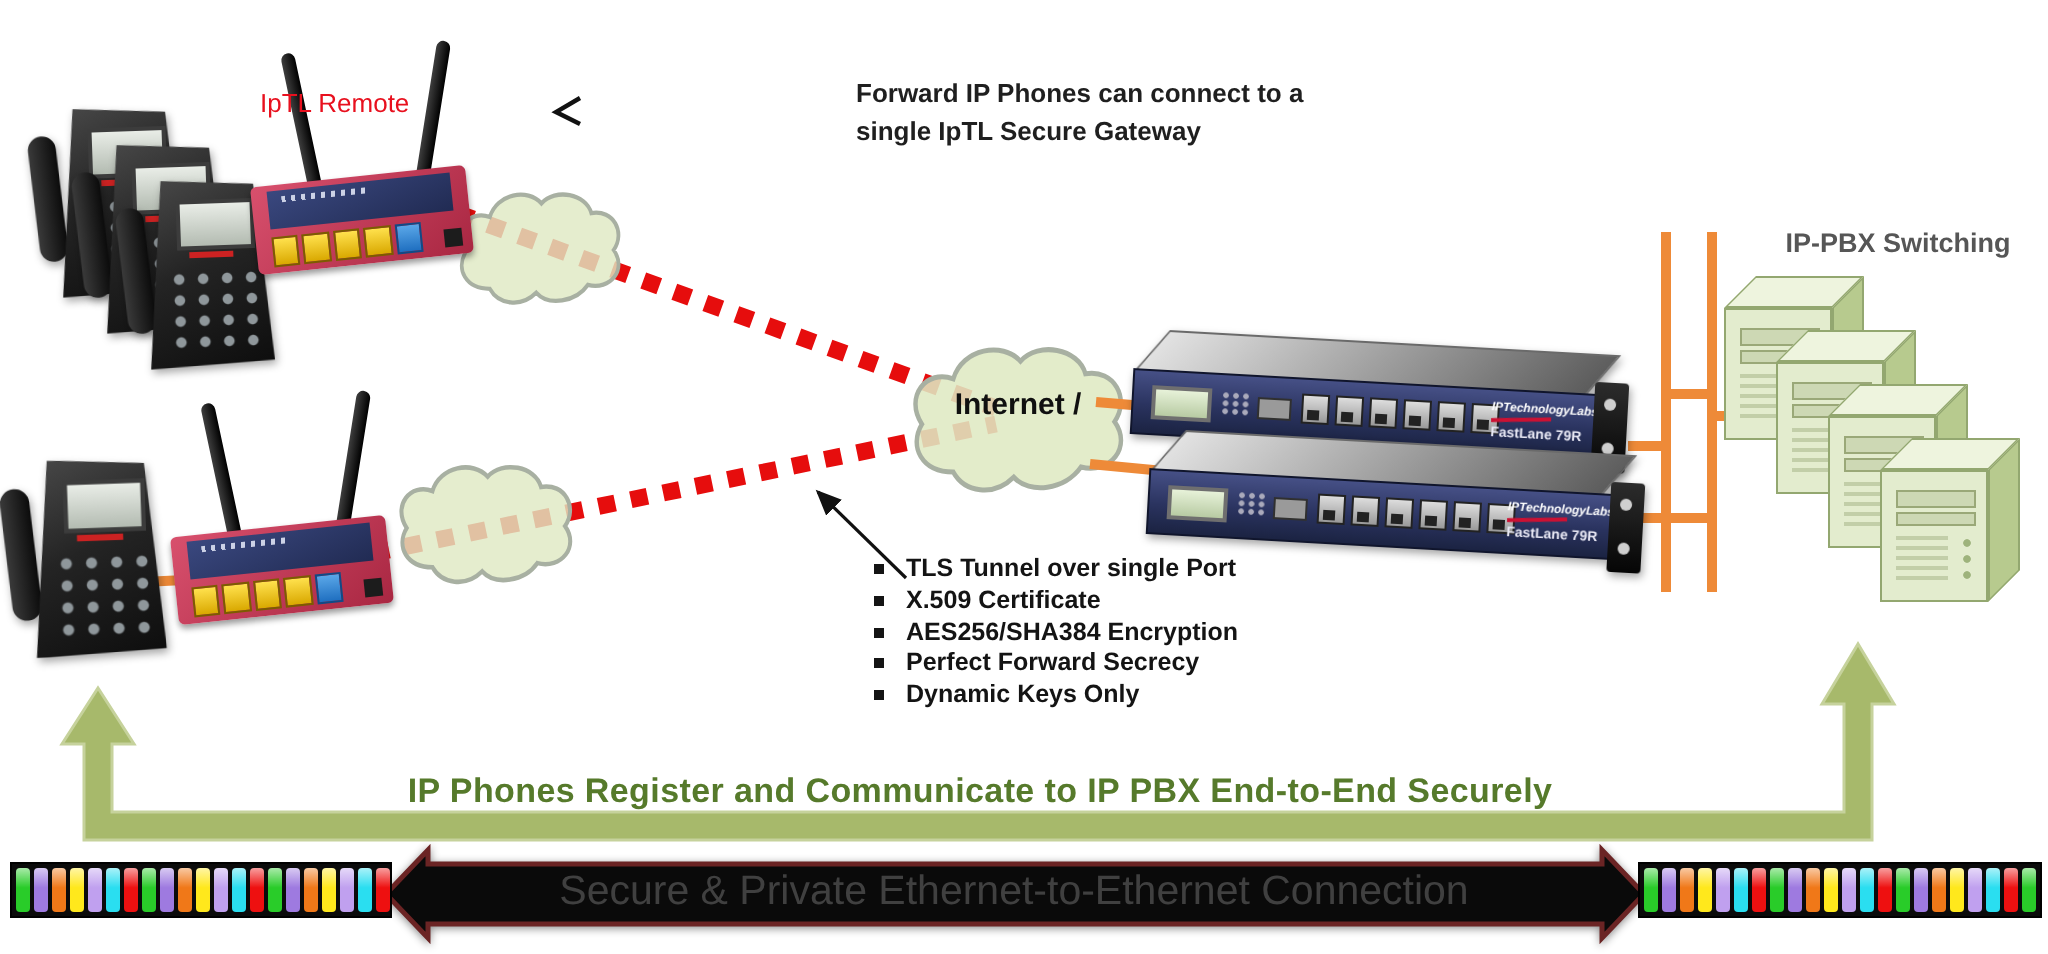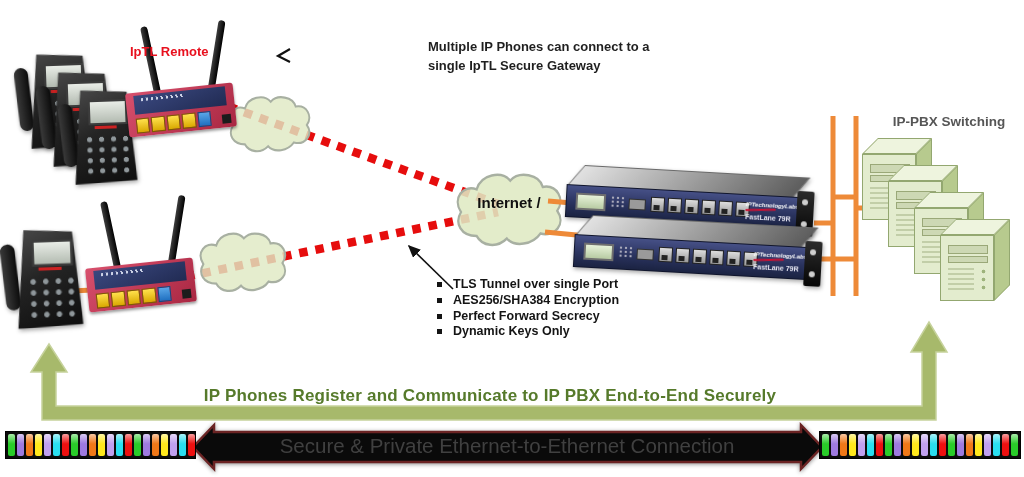--- a/index.html
+++ b/index.html
@@ -76,21 +76,21 @@
     background-image:repeating-linear-gradient(0deg,#c2cea8 0 2px,transparent 2px 5px);}
   .tower .dots{position:absolute;right:7px;bottom:7px;width:5px;height:24px;
     background-image:radial-gradient(circle at 2.5px 2.5px,#9eb37c 1.7px,transparent 2.1px);background-size:5px 8px;}
   .t0{left:862px;top:138px;z-index:2;}
   .t1{left:888px;top:165px;z-index:3;}
   .t2{left:914px;top:192px;z-index:4;}
   .t3{left:940px;top:219px;z-index:5;}
 
   
   .lbl{position:absolute;z-index:6;}
-  .remote-lbl{left:130px;top:44px;font-weight:700;font-size:13px;color:var(--accent-red);}
+  .remote-lbl{left:130px;top:44px;font-weight:400;font-size:13px;color:var(--accent-red);}
   .note-lbl{left:428px;top:38px;font-weight:700;font-size:13px;color:#1f1f1f;line-height:1.45;}
   .cloud-lbl{left:464px;top:189px;width:90px;text-align:center;font-weight:700;font-size:15px;color:#101010;line-height:1.8;}
   .srv-lbl{left:612px;top:120px;width:224px;text-align:center;font-weight:700;font-size:12.5px;color:var(--accent-red);line-height:1.18;}
   .pbx-lbl{left:886px;top:114px;width:126px;text-align:center;font-weight:700;font-size:13.5px;color:var(--label-gray);}
   .feat-list{left:437px;top:277px;}
   .feat{display:flex;gap:11px;font-weight:700;font-size:12.5px;color:#141414;line-height:15.8px;}
   .sq{width:5px;height:5px;background:#141414;margin-top:5px;flex:0 0 auto;}
   .banner-lbl{left:140px;top:386px;width:700px;text-align:center;font-weight:700;font-size:17px;color:var(--olive-text);letter-spacing:.2px;}
   .botarrow-lbl{left:247px;top:434px;width:520px;text-align:center;font-size:20.5px;color:#404040;z-index:6;}
 
@@ -295,38 +295,42 @@
       <div class="s1"></div>
       <div class="s2"></div>
       <div class="vents"></div>
       <div class="dots"></div>
     </div>
   </div>
 
   <div class="lbl remote-lbl">IpTL Remote</div>
 
   <div class="lbl note-lbl">
-    <div>Multiple IP Phones can connect to a</div>
+    <div>Forward IP Phones can connect to a</div>
     <div>single IpTL Secure Gateway</div>
   </div>
 
   <div class="lbl cloud-lbl">
     <div>Internet /</div>
   </div>
 
 
   <div class="lbl pbx-lbl">IP-PBX Switching</div>
 
   <div class="lbl feat-list">
       <div class="feat">
         <span class="sq"></span>
         <span>TLS Tunnel over single Port</span>
       </div>
       <div class="feat">
         <span class="sq"></span>
+        <span>X.509 Certificate</span>
+      </div>
+      <div class="feat">
+        <span class="sq"></span>
         <span>AES256/SHA384 Encryption</span>
       </div>
       <div class="feat">
         <span class="sq"></span>
         <span>Perfect Forward Secrecy</span>
       </div>
       <div class="feat">
         <span class="sq"></span>
         <span>Dynamic Keys Only</span>
       </div>

